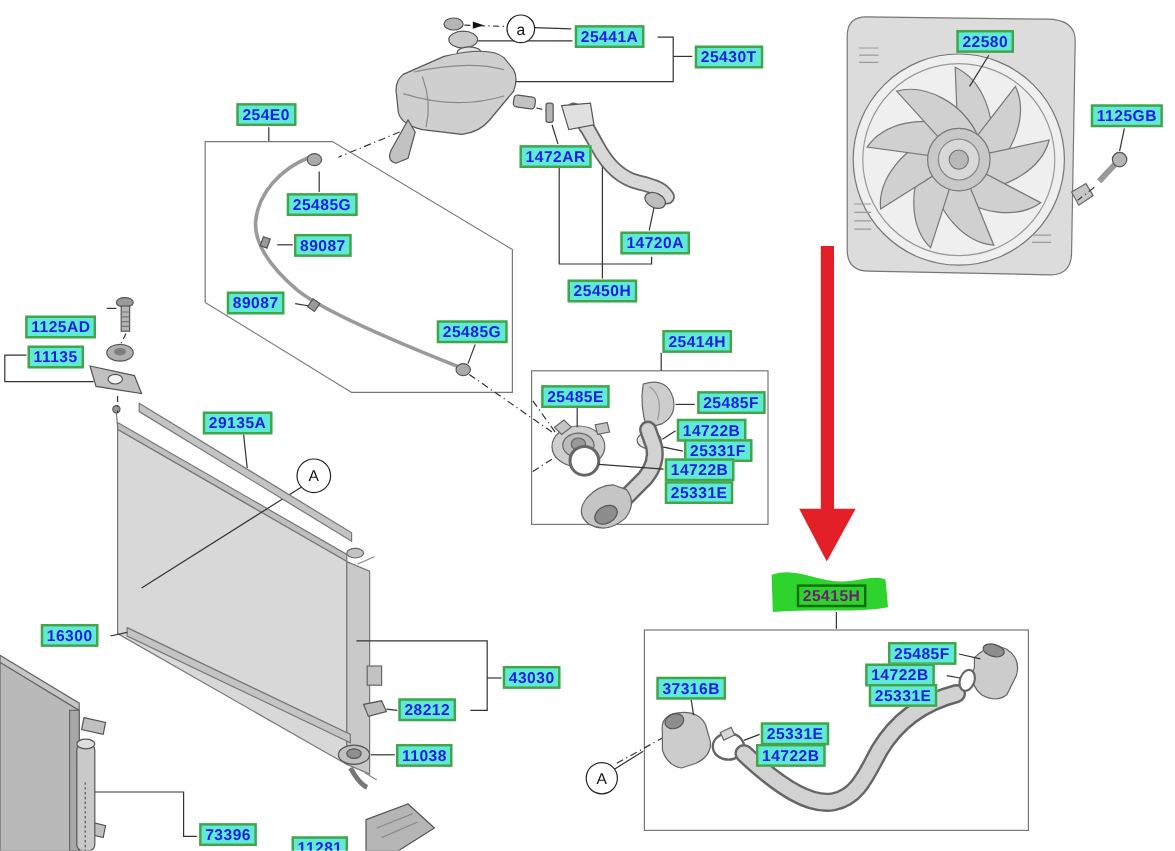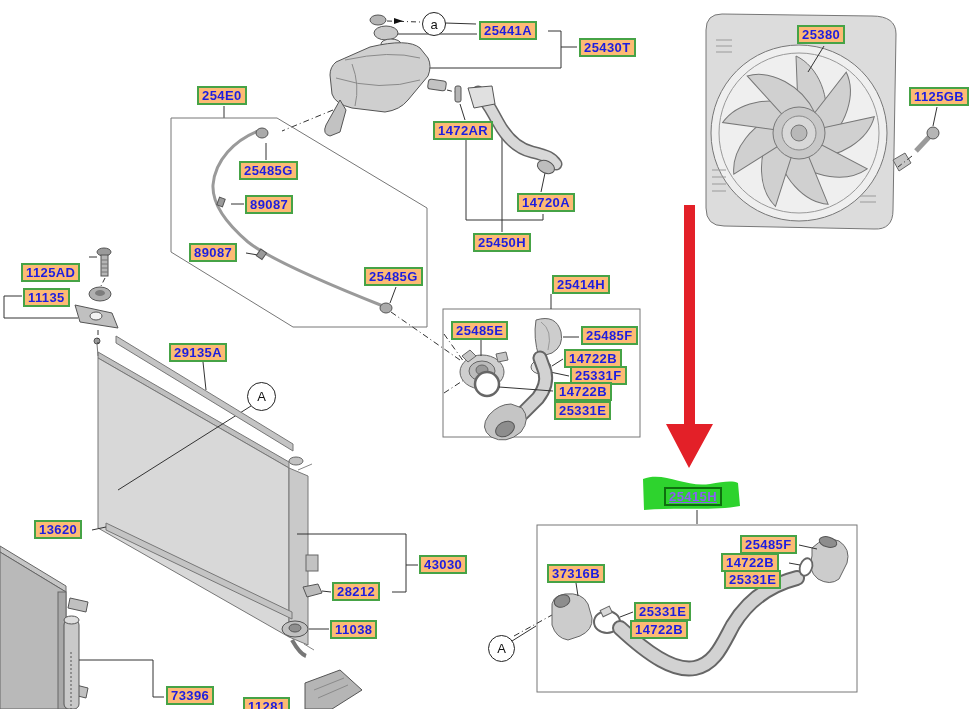--- a/index.html
+++ b/index.html
@@ -1,22 +1,22 @@
 <!DOCTYPE html>
 <html><head>
 <meta charset="utf-8">
 <style>
   html,body{margin:0;padding:0;background:#fff;}
   #stage{position:relative;width:979px;height:709px;background:#ffffff;overflow:hidden;
          font-family:"Liberation Sans",sans-serif;}
   #stage svg{position:absolute;left:0;top:0;}
   .plabel{position:absolute;font:bold 13px "Liberation Sans",sans-serif;color:#1d1de0;
-          background:#fdba74;border:2px solid #46a346;padding:0 3px;line-height:15px;
+          background:#5eead4;border:2px solid #46a346;padding:0 3px;line-height:15px;
           letter-spacing:.4px;white-space:nowrap;z-index:5;cursor:pointer;}
-  .plabel.hl{background:transparent;border:2px solid #0e6e0e;color:#8b5cf6;z-index:7;text-decoration:underline;}
+  .plabel.hl{background:transparent;border:2px solid #0e6e0e;color:#701a75;z-index:7;}
   .marker{position:absolute;border:1.5px solid #222;border-radius:50%;background:#fff;
           font:13px "Liberation Sans",sans-serif;color:#111;display:flex;align-items:center;
           justify-content:center;z-index:4;}
 </style>
 </head>
 <body>
 
 <div id="stage">
 
   <svg width="979" height="709" viewBox="0 0 979 709">
@@ -206,26 +206,26 @@
   <div class="plabel" style="left:479px;top:21px">25441A</div>
   <div class="plabel" style="left:579px;top:38px">25430T</div>
   <div class="plabel" style="left:197px;top:86px">254E0</div>
   <div class="plabel" style="left:239px;top:161px">25485G</div>
   <div class="plabel" style="left:433px;top:121px">1472AR</div>
   <div class="plabel" style="left:245px;top:195px">89087</div>
   <div class="plabel" style="left:517px;top:193px">14720A</div>
   <div class="plabel" style="left:473px;top:233px">25450H</div>
   <div class="plabel" style="left:189px;top:243px">89087</div>
   <div class="plabel" style="left:364px;top:267px">25485G</div>
-  <div class="plabel" style="left:797px;top:25px">25380</div>
+  <div class="plabel" style="left:797px;top:25px">22580</div>
   <div class="plabel" style="left:909px;top:87px">1125GB</div>
   <div class="plabel" style="left:21px;top:263px">1125AD</div>
   <div class="plabel" style="left:23px;top:288px">11135</div>
   <div class="plabel" style="left:169px;top:343px">29135A</div>
-  <div class="plabel" style="left:34px;top:520px">13620</div>
+  <div class="plabel" style="left:34px;top:520px">16300</div>
   <div class="plabel" style="left:419px;top:555px">43030</div>
   <div class="plabel" style="left:332px;top:582px">28212</div>
   <div class="plabel" style="left:330px;top:620px">11038</div>
   <div class="plabel" style="left:166px;top:686px">73396</div>
   <div class="plabel" style="left:243px;top:697px">11281</div>
   <div class="plabel" style="left:552px;top:275px">25414H</div>
   <div class="plabel" style="left:451px;top:321px">25485E</div>
   <div class="plabel" style="left:581px;top:326px">25485F</div>
   <div class="plabel" style="left:564px;top:349px">14722B</div>
   <div class="plabel" style="left:570px;top:366px">25331F</div>

